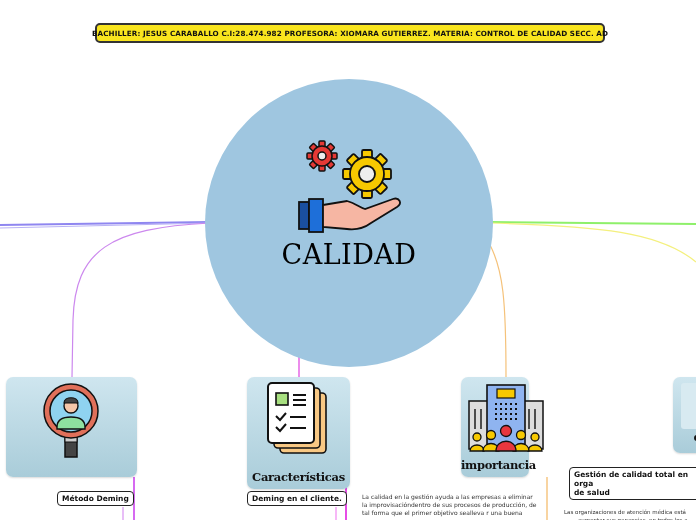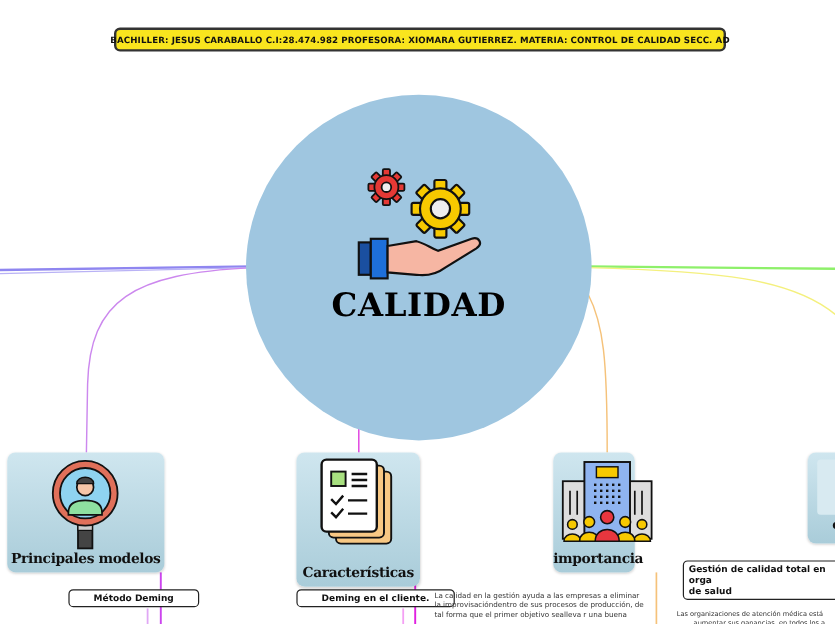--- a/index.html
+++ b/index.html
@@ -17,37 +17,37 @@
     font-size:7.2px; font-weight:bold; color:#111; letter-spacing:0.1px;
     white-space:nowrap;
   }
   svg.lines { position:absolute; left:0; top:0; }
   #central-node {
     left:205px; top:79px; width:288px; height:288px; border-radius:50%;
     background:#9fc6e0;
   }
   .central-title {
     position:absolute; left:0; width:100%; text-align:center;
-    font-family:"DejaVu Serif", serif; font-weight:bold; color:#000;
+    font-family:"DejaVu Serif", serif; font-weight:normal; color:#000;
     font-size:27px; letter-spacing:0.5px;
   }
   .topic-card {
     position:absolute; border-radius:7px;
     background:linear-gradient(#cfe6ef, #a9ccd9);
     box-shadow:0 1px 2px rgba(0,0,0,0.15);
   }
   .topic-label {
     position:absolute; left:0; width:100%; bottom:5px; text-align:center;
     font-family:"DejaVu Serif", serif; font-weight:bold; color:#111;
     font-size:11.5px; letter-spacing:-0.3px; white-space:nowrap;
   }
   .sub-node {
     position:absolute; background:#fff; border:1.4px solid #222; border-radius:4px;
     font-size:7.5px; font-weight:bold; color:#111; box-sizing:border-box;
-    padding:2px 20px; white-space:nowrap;
+    padding:2px 4px; white-space:nowrap;
   }
   .note-text {
     position:absolute; font-size:6px; color:#333; line-height:8px;
   }
 </style>
 </head>
 <body>
 
 <svg class="lines" width="696" height="520">
 
@@ -113,21 +113,20 @@
 <div class="topic-card" style="left:6px; top:377px; width:131px; height:100px;">
   <svg style="position:absolute; left:35px; top:4px;" width="60" height="78" viewBox="0 0 60 78">
     <rect x="24" y="56" width="12" height="20" fill="#444" stroke="#111" stroke-width="1.5"></rect>
     <rect x="24" y="56" width="12" height="5" fill="#ccc" stroke="#111" stroke-width="1"></rect>
     <circle cx="30" cy="30" r="27" fill="#e0705a" stroke="#111" stroke-width="1.5"></circle>
     <circle cx="30" cy="30" r="21" fill="#8fd3f0" stroke="#111" stroke-width="1.5"></circle>
     <path d="M16 46 C16 38 22 36 30 36 C38 36 44 38 44 46 L44 48 L16 48 Z" fill="#8ee0a0" stroke="#111" stroke-width="1.4"></path>
     <circle cx="30" cy="25" r="7" fill="#f6c6a8" stroke="#111" stroke-width="1.4"></circle>
     <path d="M23 22 C23 15 37 15 37 22 Z" fill="#444" stroke="#111" stroke-width="1.2"></path>
   </svg>
-  <div class="topic-label">Principales modelos</div>
 </div>
 <div class="sub-node" style="left:57px; top:491px;">
   <span>Método Deming</span>
 </div>
 
 <div class="topic-card" style="left:247px; top:377px; width:103px; height:112px;">
   <svg style="position:absolute; left:19px; top:4px;" width="66" height="76" viewBox="0 0 66 76">
     <rect x="14" y="12" width="46" height="60" rx="4" fill="#f8c884" stroke="#111" stroke-width="1.6"></rect>
     <rect x="8" y="7" width="46" height="60" rx="4" fill="#f8c884" stroke="#111" stroke-width="1.6"></rect>
     <rect x="2" y="2" width="46" height="60" rx="4" fill="#fff" stroke="#111" stroke-width="2"></rect>

